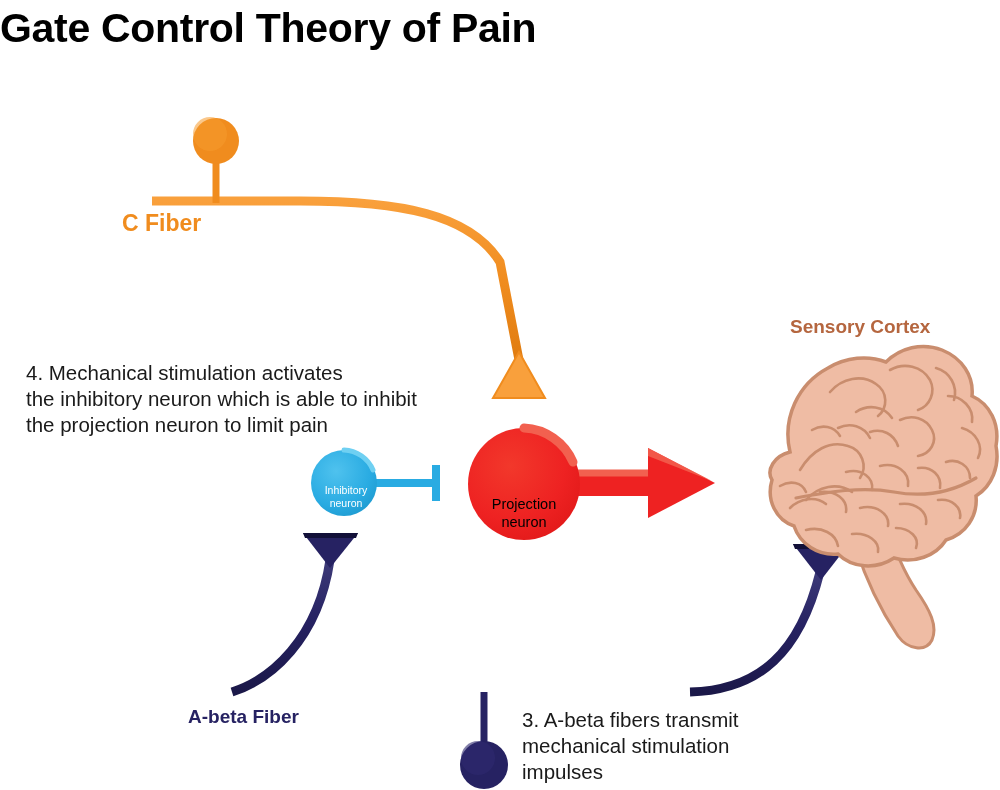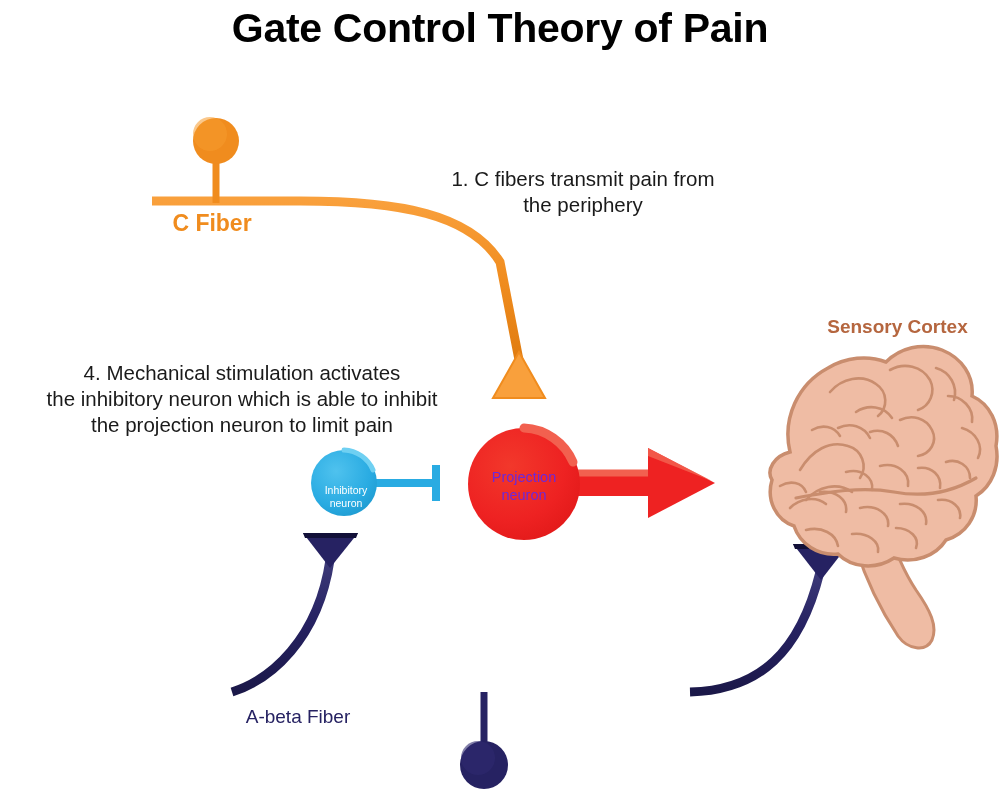--- a/index.html
+++ b/index.html
@@ -21,21 +21,20 @@
     position: absolute;
     left: 0;
     top: 0;
     width: 1000px;
     height: 790px;
   }
   .txt {
     position: absolute;
     color: #1a1a1a;
     line-height: 1.28;
-    text-align: center;
     white-space: pre-line;
   }
   #page-title {
     left: 0;
     top: 2px;
     width: 1000px;
     font-size: 41px;
     font-weight: bold;
     letter-spacing: -0.3px;
     color: #000000;
@@ -70,44 +69,44 @@
     width: 180px;
     font-size: 23px;
     font-weight: bold;
     color: #F08C1E;
   }
   #label-a-beta-fiber {
     left: 188px;
     top: 705px;
     width: 220px;
     font-size: 19px;
-    font-weight: normal;
+    font-weight: bold;
     color: #262262;
   }
   #label-sensory-cortex {
     left: 790px;
     top: 315px;
     width: 215px;
     font-size: 19px;
     font-weight: bold;
     color: #B5663F;
   }
   .neuron-label {
     position: absolute;
     text-align: center;
     line-height: 1.22;
     white-space: pre-line;
     margin-top: 17px;
   }
   #label-projection-neuron {
     left: 468px;
-    top: 452px;
+    top: 479px;
     width: 112px;
     font-size: 14.5px;
-    color: #6d28d9;
+    color: #000000;
   }
   #label-inhibitory-neuron {
     left: 313px;
     top: 467px;
     width: 66px;
     font-size: 10.5px;
     color: #ffffff;
   }
 </style>
 </head>
@@ -261,24 +260,25 @@
         <path d="M896,528 C910,528 920,538 916,548"></path>
         <path d="M780,486 C790,480 802,482 806,492"></path>
       </g>
 
       <path d="M796,498 C828,492 862,486 894,492 C926,498 952,492 976,478" fill="none" stroke="#C98D6E" stroke-width="3.2" stroke-linecap="round"></path>
     </g>
   </svg>
 
   <div class="txt" id="page-title">Gate Control Theory of Pain</div>
 
-  <div class="txt" id="annotation-1">1. C fibers transmit pain from
-the periphery</div>
-
-
+
+
+  <div class="txt" id="annotation-3">3. A-beta fibers transmit
+mechanical stimulation
+impulses</div>
 
   <div class="txt" id="annotation-4">4. Mechanical stimulation activates
 the inhibitory neuron  which is able to inhibit
 the projection neuron to limit pain</div>
 
   <div class="txt" id="label-c-fiber">C Fiber</div>
 
   <div class="txt" id="label-a-beta-fiber">A-beta Fiber</div>
 
   <div class="txt" id="label-sensory-cortex">Sensory Cortex</div>

